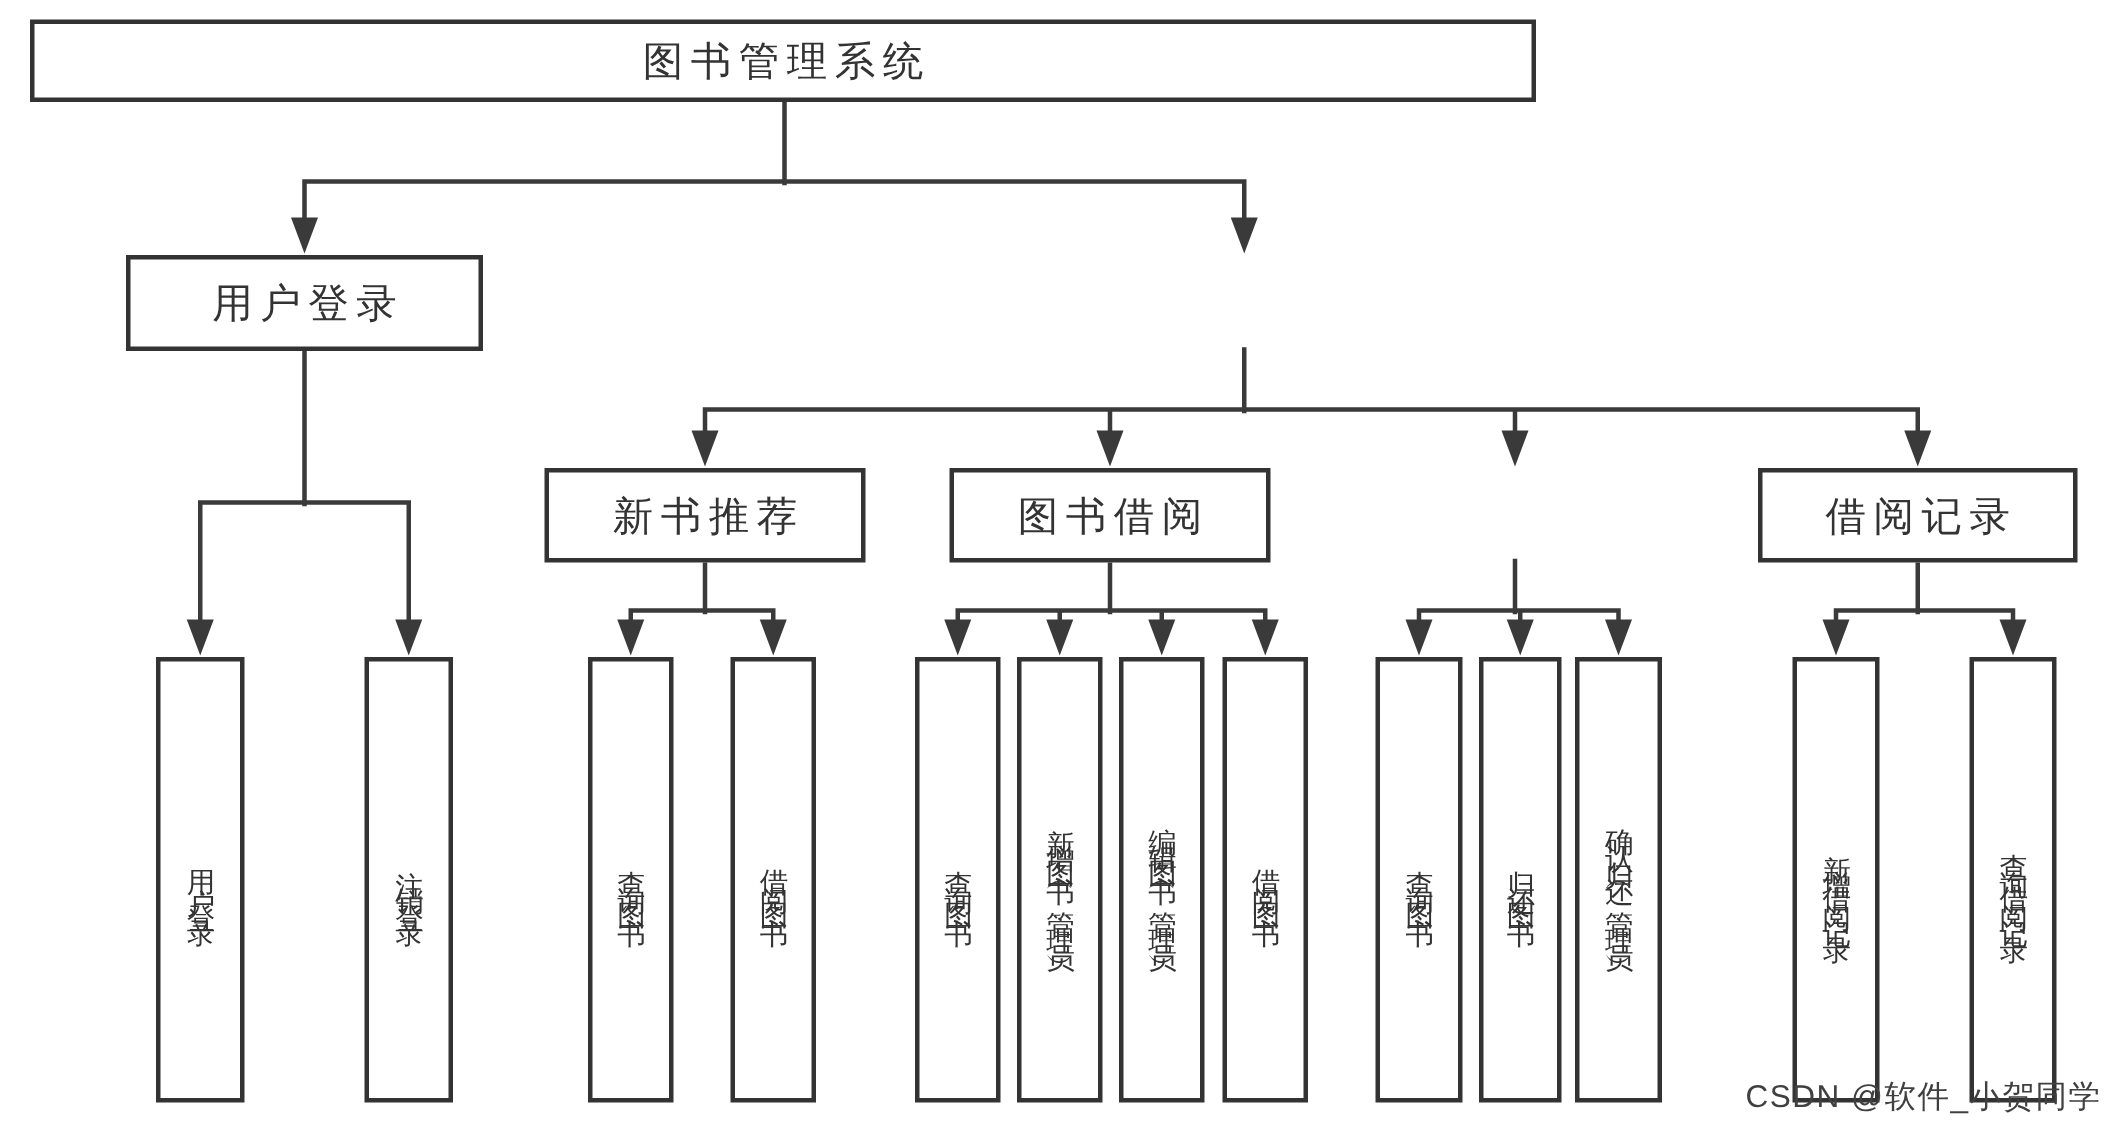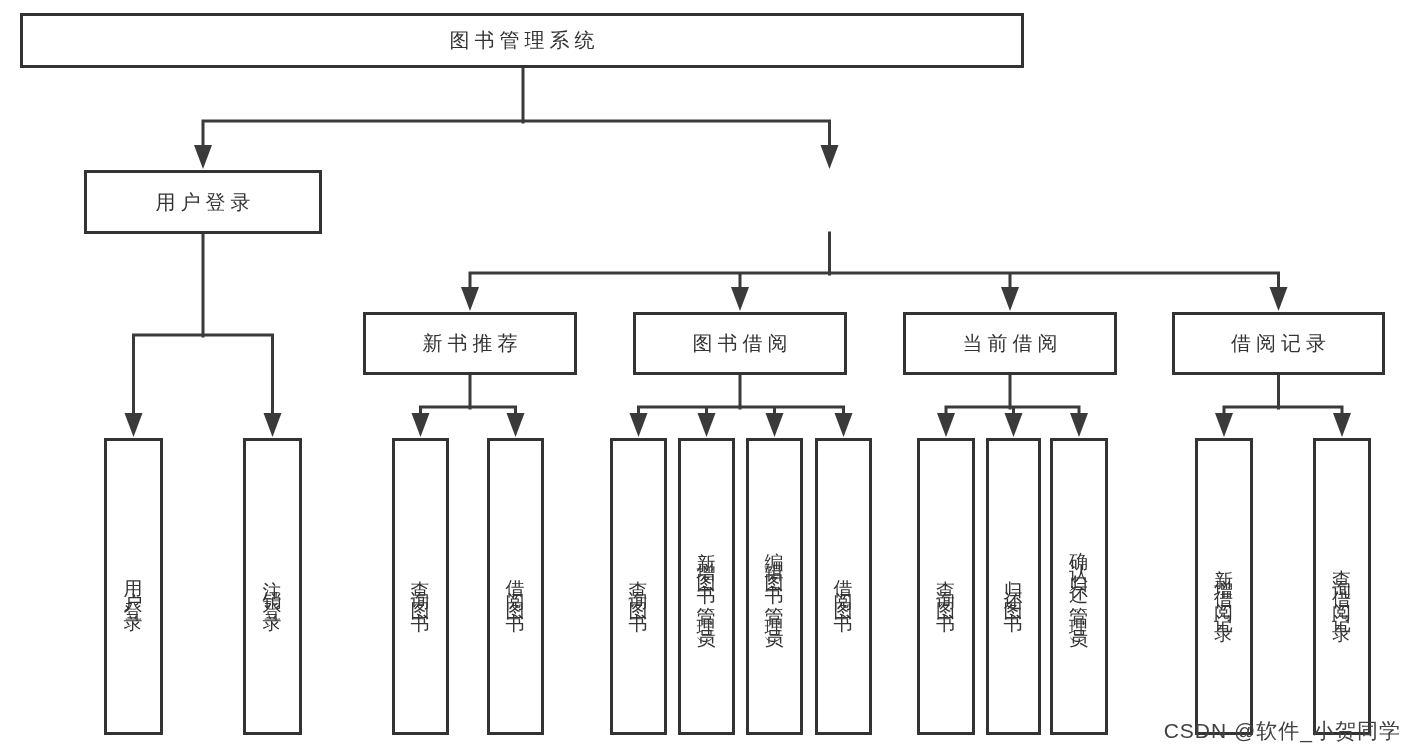--- a/index.html
+++ b/index.html
@@ -34,21 +34,21 @@
   }
   .node {
     position: absolute;
     box-sizing: border-box;
     background: #ffffff;
     border: 3px solid #333333;
     display: flex;
     align-items: center;
     justify-content: center;
     color: #333333;
-    font-size: 20px;
+    font-size: 27px;
     letter-spacing: 5px;
     text-indent: 5px;
     white-space: nowrap;
   }
   .leaf {
     position: absolute;
     box-sizing: border-box;
     top: 438px;
     height: 297px;
     background: #ffffff;
@@ -120,21 +120,20 @@
       <polygon class="arrowhead" points="1333,413 1351,413 1342,437"></polygon>
     </g>
   </svg>
 
   <div class="node" style="left:20px; top:13px; width:1004px; height:55px;">图书管理系统</div>
 
   <div class="node" style="left:84px; top:170px; width:238px; height:64px;">用户登录</div>
 
   <div class="node" style="left:633px; top:312px; width:214px; height:63px;">图书借阅</div>
   <div class="node" style="left:363px; top:312px; width:214px; height:63px;">新书推荐</div>
-  <div class="node" style="left:903px; top:312px; width:214px; height:63px;">当前借阅</div>
   <div class="node" style="left:1172px; top:312px; width:213px; height:63px;">借阅记录</div>
 
   <div class="leaf" style="left:104px; width:59px;">用户登录</div>
   <div class="leaf" style="left:243px; width:59px;">注销登录</div>
 
   <div class="leaf" style="left:392px; width:57px;">查询图书</div>
   <div class="leaf" style="left:487px; width:57px;">借阅图书</div>
 
   <div class="leaf" style="left:610px; width:57px;">查询图书</div>
   <div class="leaf" style="left:678px; width:57px;">新增图书（管理员）</div>

